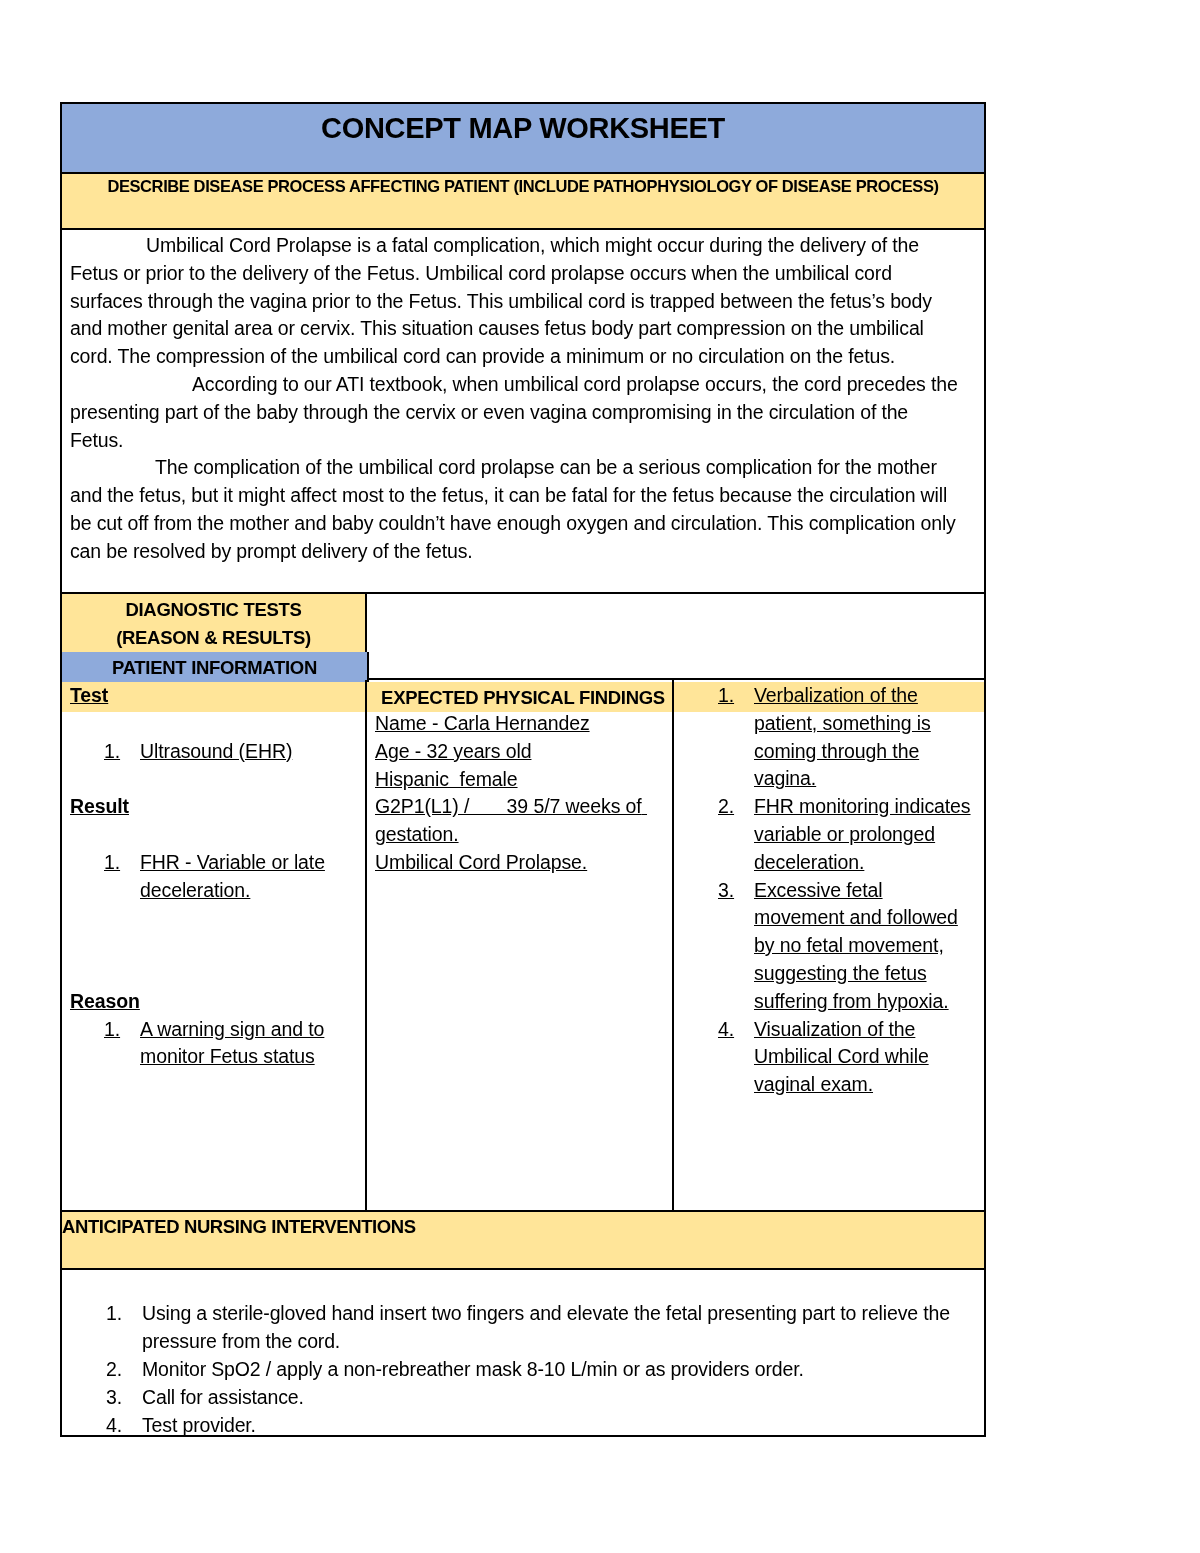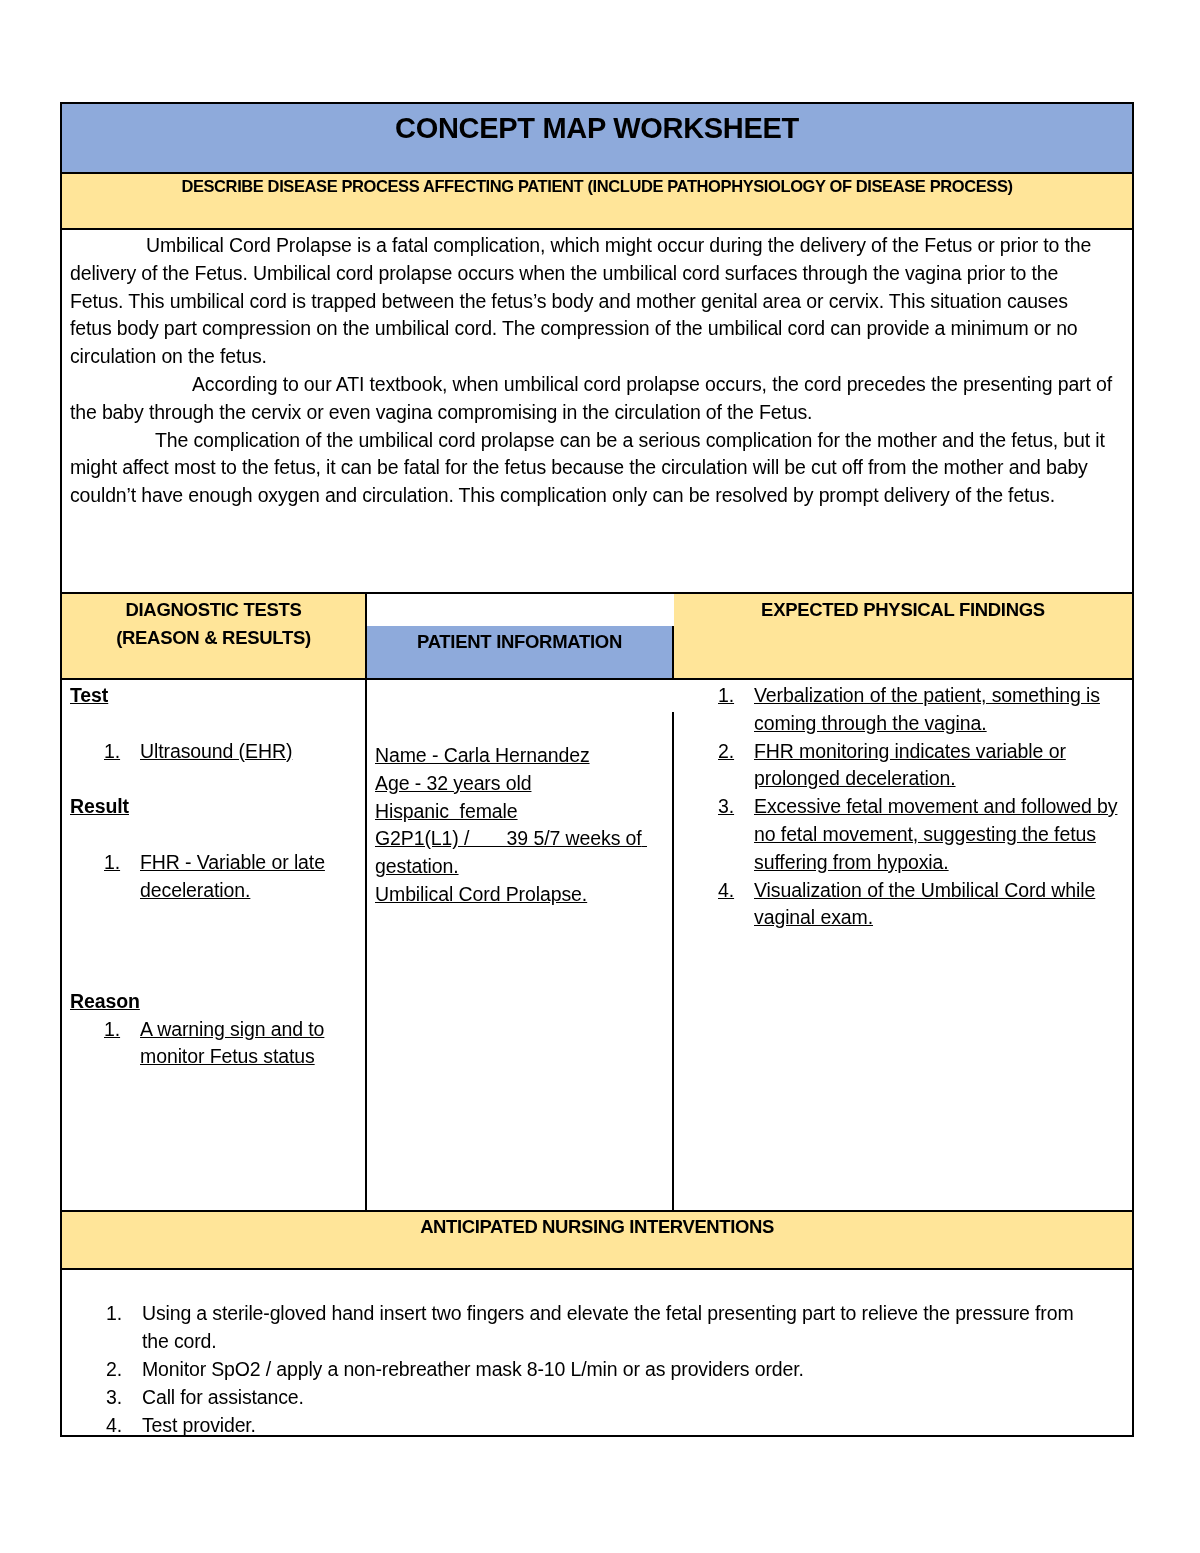--- a/index.html
+++ b/index.html
@@ -1,45 +1,45 @@
 <!DOCTYPE html>
 <html><head>
 <meta charset="utf-8">
 <style>
   html, body { margin: 0; padding: 0; background: #ffffff; }
   body { width: 1200px; height: 1553px; position: relative; font-family: "Liberation Sans", "DejaVu Sans", sans-serif; color: #000; }
-  .sheet { position: absolute; left: 60px; top: 102px; width: 1074px; height: 1335px; border: 2px solid #000; box-sizing: border-box; }
+  .sheet { position: absolute; left: 60px; top: 102px; width: 926px; height: 1335px; border: 2px solid #000; box-sizing: border-box; }
   .row { position: absolute; left: 0; right: 0; box-sizing: border-box; }
   .title-row { top: 0; height: 70px; background: #8eaadb; border-bottom: 2px solid #000; text-align: center; }
   .title-row h1 { margin: 0; padding-top: 8px; font-size: 29px; font-weight: bold; letter-spacing: -0.3px; }
   .desc-header { top: 70px; height: 56px; background: #ffe599; border-bottom: 2px solid #000; text-align: center; }
   .desc-header .lbl { padding-top: 3px; font-size: 16.5px; font-weight: bold; letter-spacing: -0.4px; }
   .desc-body { top: 126px; height: 364px; border-bottom: 2px solid #000; padding: 2px 20px 0 8px; font-size: 19.5px; line-height: 27.8px; letter-spacing: -0.15px; }
   .desc-body p { margin: 0; }
   .desc-body p.p1 { text-indent: 76px; }
   .desc-body p.p2 { text-indent: 122px; }
   .desc-body p.p3 { text-indent: 85px; }
-  .cols-header { top: 490px; height: 86px; border-bottom: 2px solid #000; display: flex; }
+  .cols-header { top: 490px; height: 86px; border-bottom: 2px solid #000; display: flex; flex-direction: column; }
   .cols-body { top: 576px; height: 532px; border-bottom: 2px solid #000; display: flex; text-decoration: underline; }
   .col1 { width: 305px; border-right: 2px solid #000; box-sizing: border-box; }
-  .col2 { width: 307px; border-right: 2px solid #000; box-sizing: border-box; margin-top: 32px; }
+  .col2 { width: 307px; border-right: 2px solid #000; box-sizing: border-box; }
   .col3 { flex: 1; box-sizing: border-box; }
   .yellow { background: #ffe599; }
   .blue { background: #8eaadb; }
   .col-head { text-align: center; font-weight: bold; font-size: 18.5px; line-height: 28px; padding-top: 2px; letter-spacing: -0.3px; }
   .cell { font-size: 19.5px; line-height: 27.8px; letter-spacing: -0.1px; }
   .col1.cell { padding: 2px 8px 0 8px; }
   .col2.cell { padding: 30px 8px 0 8px; }
   .col3.cell { padding: 2px 8px 0 44px; }
   .bold { font-weight: bold; }
   .num-item { display: flex; }
   .num { width: 36px; flex-shrink: 0; }
   .col1 .num-item { padding-left: 34px; }
   .col3 .num { margin-left: 0; }
-  .nurse-header { top: 1108px; height: 58px; background: #ffe599; border-bottom: 2px solid #000; text-align: center; }
+  .nurse-header { top: 1108px; height: 58px; background: #ffe599; border-bottom: 2px solid #000; text-align: left; }
   .nurse-header .lbl { padding-top: 4px; font-size: 18.5px; font-weight: bold; letter-spacing: -0.4px; }
   .nurse-body { top: 1166px; bottom: 0; padding: 29px 8px 0 44px; font-size: 19.5px; line-height: 28px; letter-spacing: -0.15px; }
   .spacer { height: 27.8px; }
 </style>
 </head>
 <body>
 
 <div class="sheet">
 
   <div class="row title-row">

